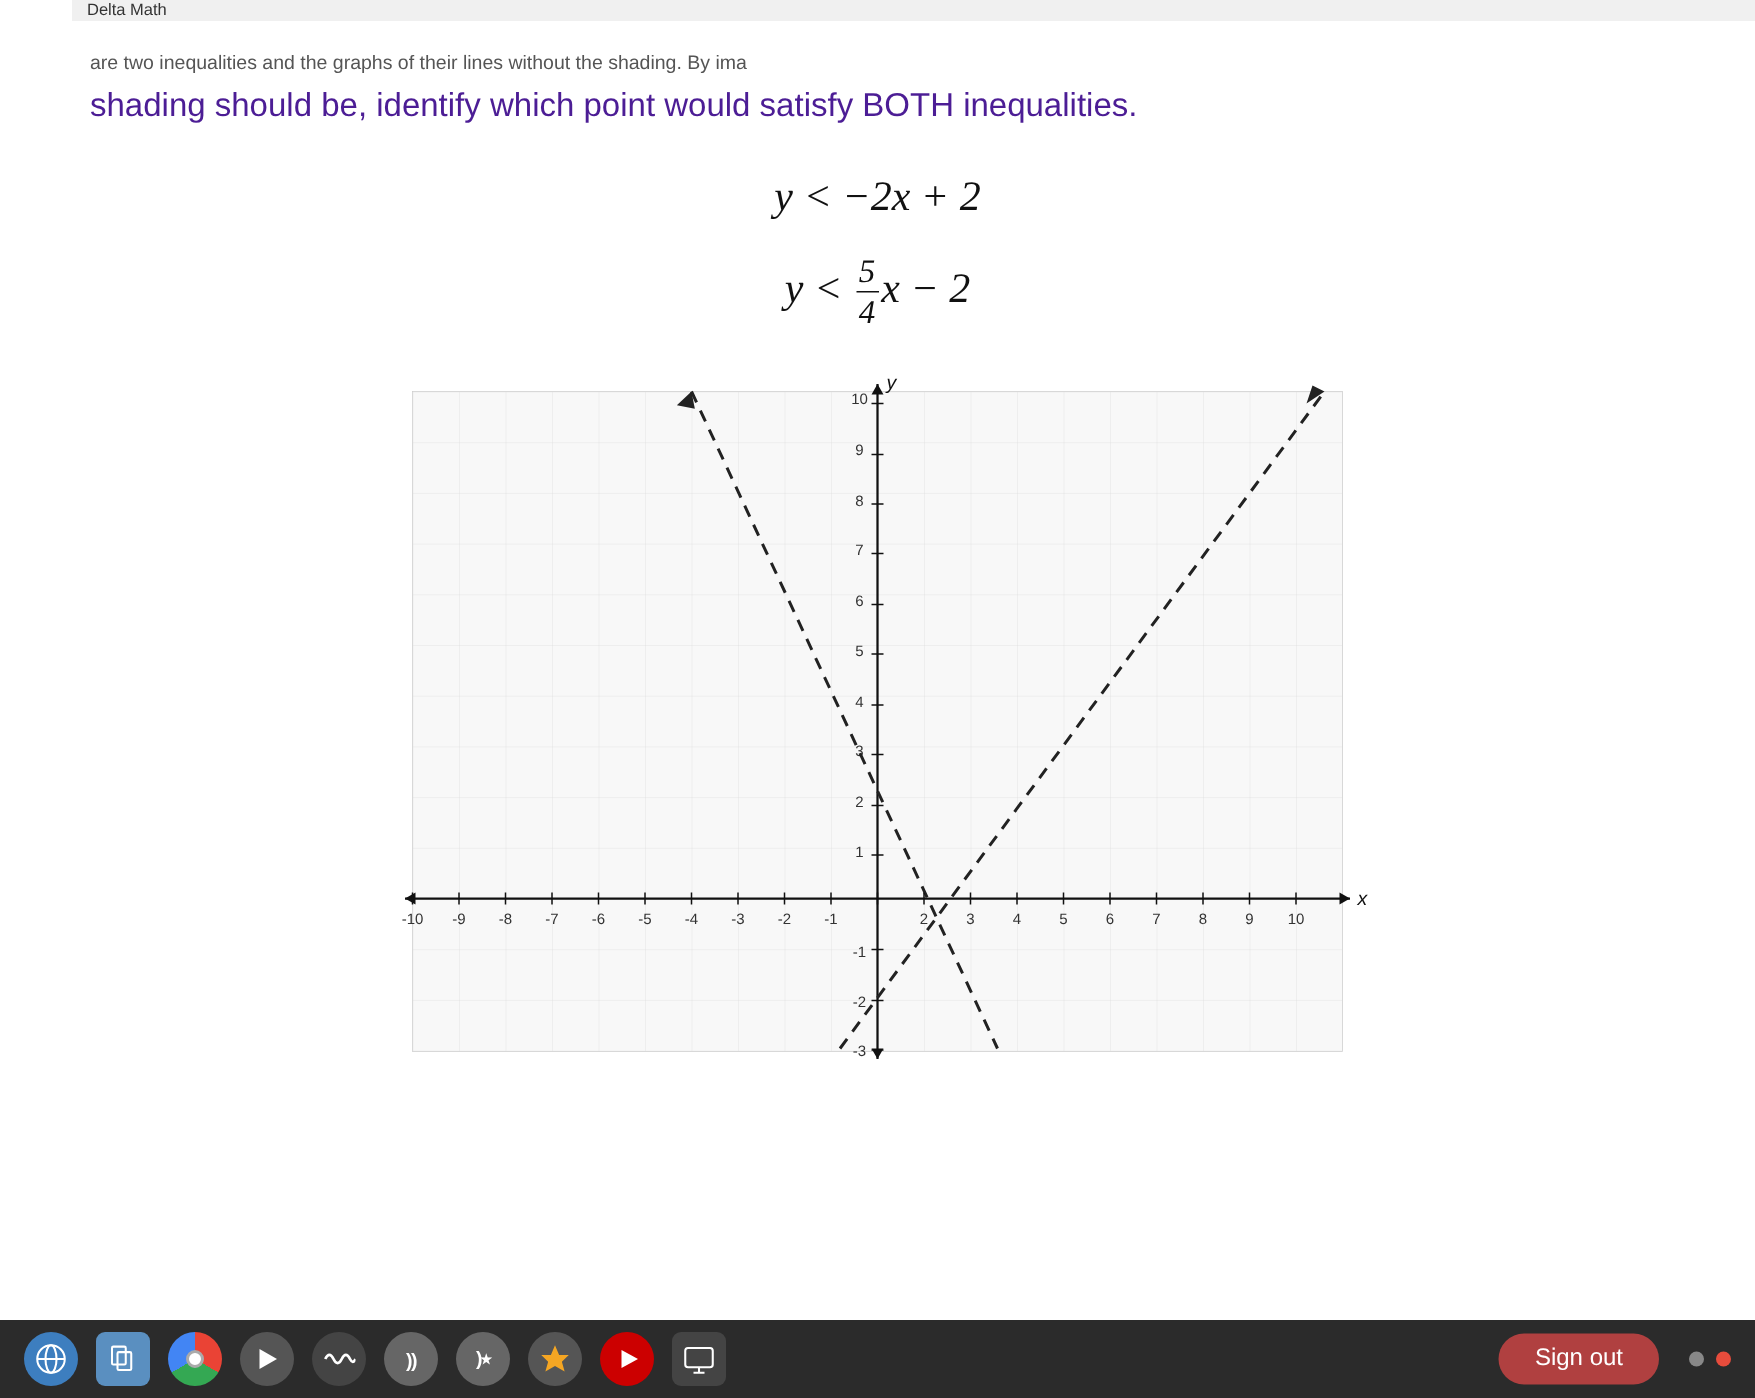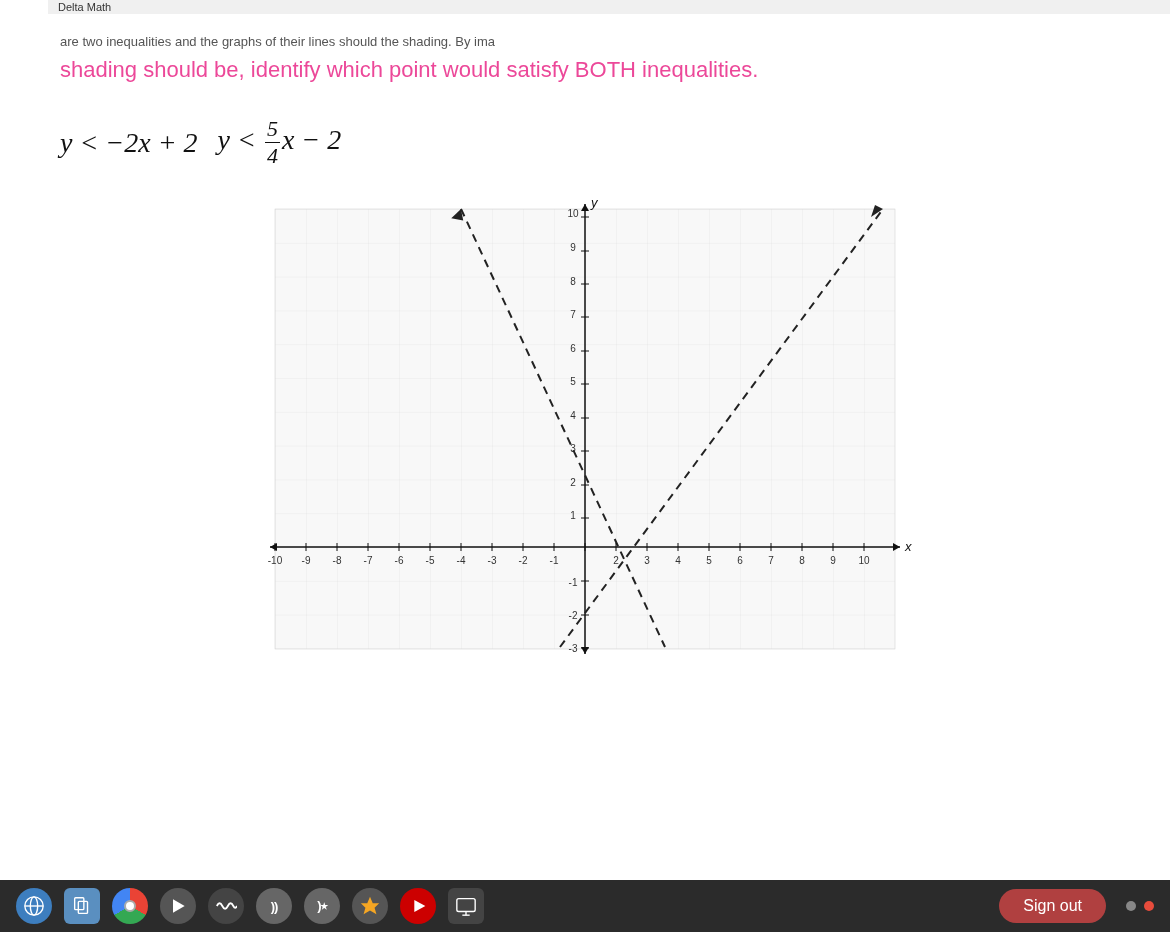--- a/index.html
+++ b/index.html
@@ -46,28 +46,28 @@
       line-height: 1.3;
       margin-bottom: 4px;
       white-space: nowrap;
       overflow: hidden;
     }
 
     .instruction-text {
       font-size: 22px;
       font-family: Arial, sans-serif;
       font-weight: normal;
-      color: #ec4899;
+      color: #4c1d95;
       line-height: 1.4;
       margin-bottom: 30px;
     }
 
     .equations-container {
       display: flex;
-      flex-direction: row;
+      flex-direction: column;
       align-items: center;
       margin-bottom: 30px;
       gap: 20px;
       font-family: Liberation Serif, serif;
     }
 
     .equation {
       font-size: 28px;
       color: #111;
       font-style: italic;
@@ -158,21 +158,21 @@
   </style>
 </head>
 <body>
 
 <div class="top-bar">
   <span>Delta Math</span>
 </div>
 
 <div class="main-content">
   <div class="header-text">
-    <span>are two inequalities and the graphs of their lines should the shading. By ima</span>
+    <span>are two inequalities and the graphs of their lines without the shading. By ima</span>
   </div>
   <div class="instruction-text">
     <span>shading should be, identify which point would satisfy BOTH inequalities.</span>
   </div>
 
   <div class="equations-container">
     <div class="equation">
       <i>y</i>&nbsp;&lt;&nbsp;−2<i>x</i>&nbsp;+&nbsp;2
     </div>
     <div class="equation">

